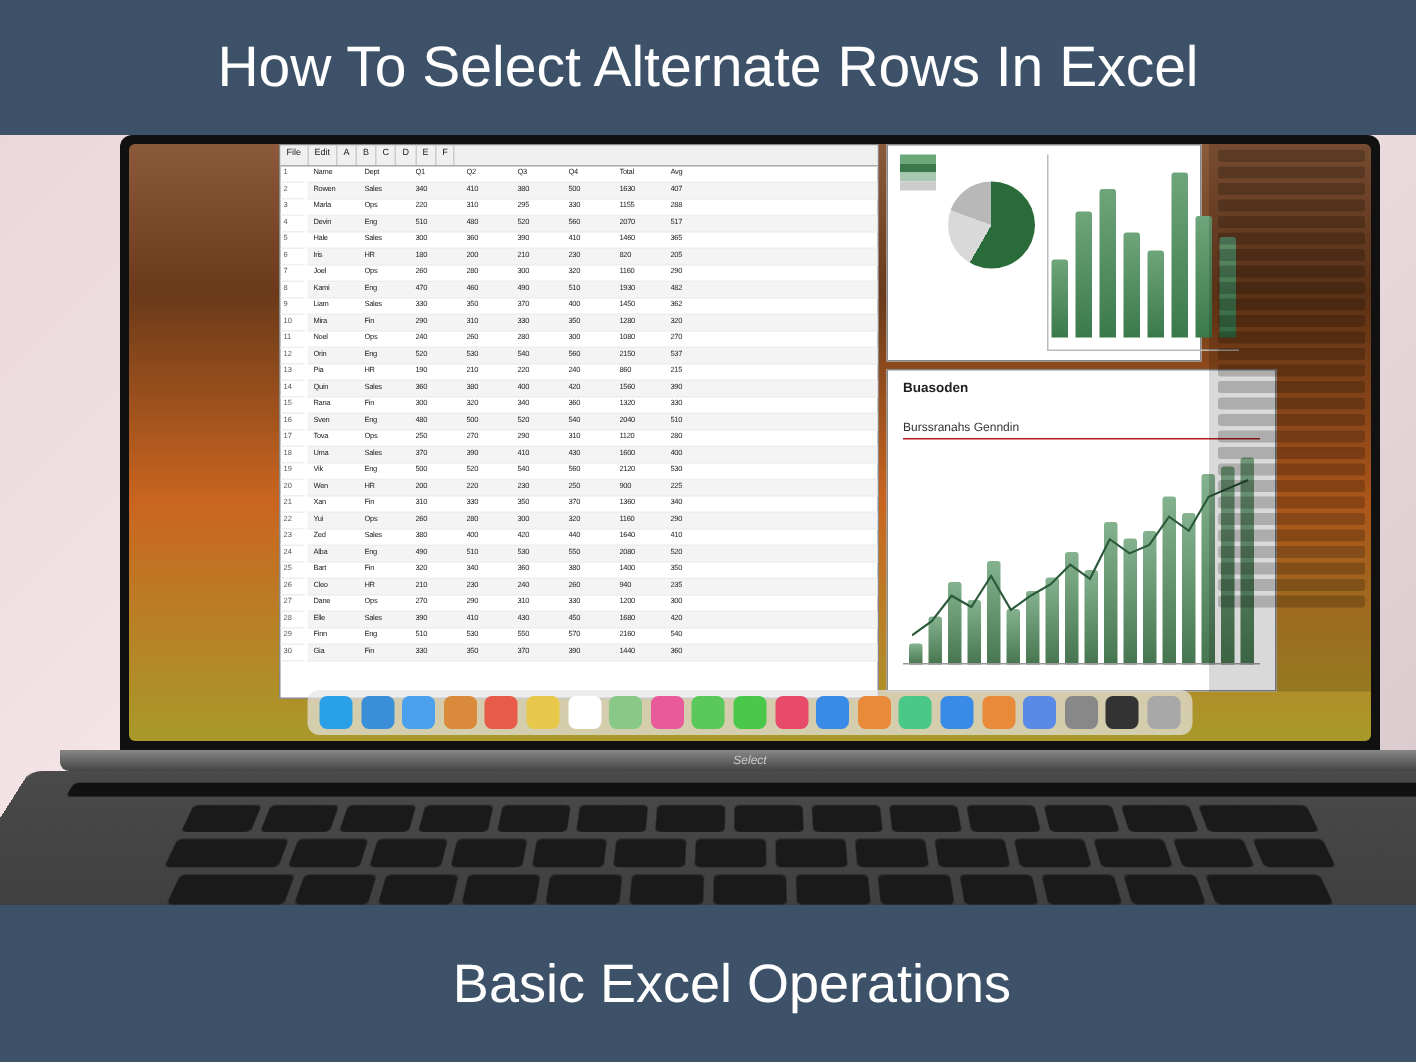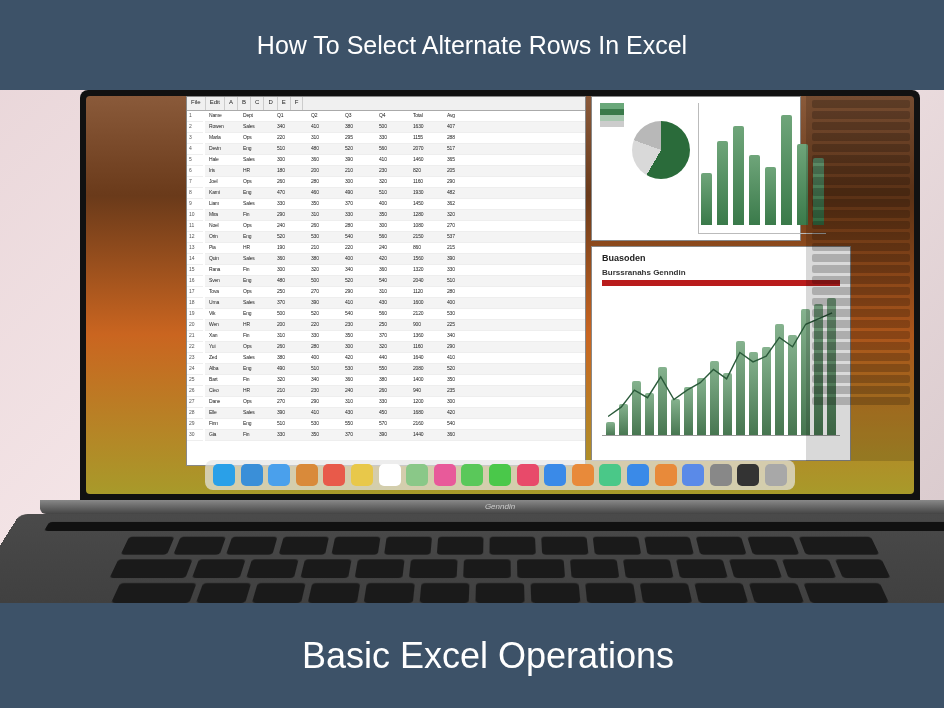--- a/index.html
+++ b/index.html
@@ -17,21 +17,21 @@
     top: 0; left: 0; right: 0;
     height: 90px;
     background: #3d5268;
     display: flex;
     align-items: center;
     justify-content: center;
     z-index: 10;
   }
   .top-banner h1 {
     color: #fff;
-    font-size: 25px;
+    font-size: 38px;
     font-weight: 500;
   }
 
   .bottom-banner {
     position: absolute;
     bottom: 0; left: 0; right: 0;
     height: 105px;
     background: #3d5268;
     display: flex;
     align-items: center;
@@ -160,27 +160,27 @@
     width: 260px;
     height: 215px;
     background: #fff;
     border: 1px solid #888;
     padding: 6px 10px 10px 10px;
   }
   .chart2-title {
     font-size: 9px;
     font-weight: 700;
     color: #222;
-    margin-bottom: 2px;
+    margin-bottom: 14px;
   }
   .chart2-sub {
     font-size: 8px;
-    font-weight: 700;
+    font-weight: 400;
     color: #333;
-    border-bottom: 6px solid #b91c1c;
+    border-bottom: 1px solid #b91c1c;
     padding: 3px 0;
   }
   .area-bars {
     height: 150px;
     display: flex;
     align-items: flex-end;
     gap: 4px;
     position: relative;
     padding: 6px 4px 0 4px;
   }
@@ -750,21 +750,21 @@
           <div class="dock-icon" style="background: rgb(90, 138, 232);"></div>
           <div class="dock-icon" style="background: rgb(136, 136, 136);"></div>
           <div class="dock-icon" style="background: rgb(51, 51, 51);"></div>
           <div class="dock-icon" style="background: rgb(168, 168, 168);"></div>
         </div>
 
     </div>
   </div>
 
   <div class="hinge">
-    <span class="brand">Genndin</span>
+    <span class="brand">Select</span>
   </div>
 
   <div class="keyboard-deck">
     <div class="fn-strip"></div>
     <div class="key-row">
       <div class="key"></div>
         <div class="key"></div>
         <div class="key"></div>
         <div class="key"></div>
         <div class="key"></div>

